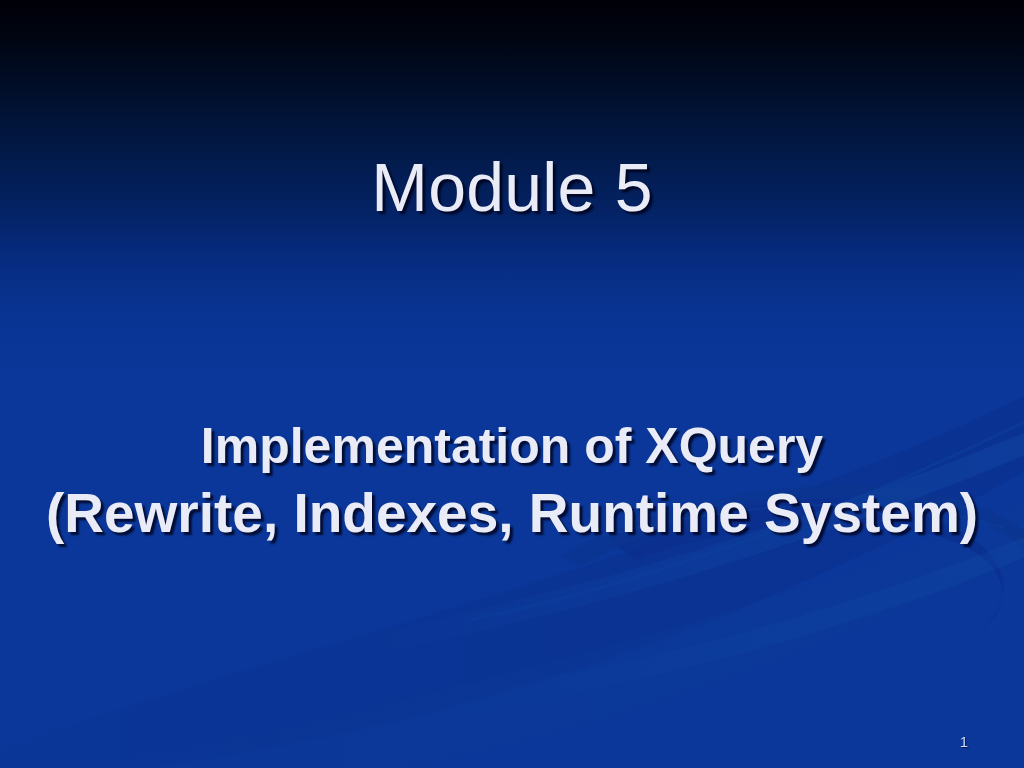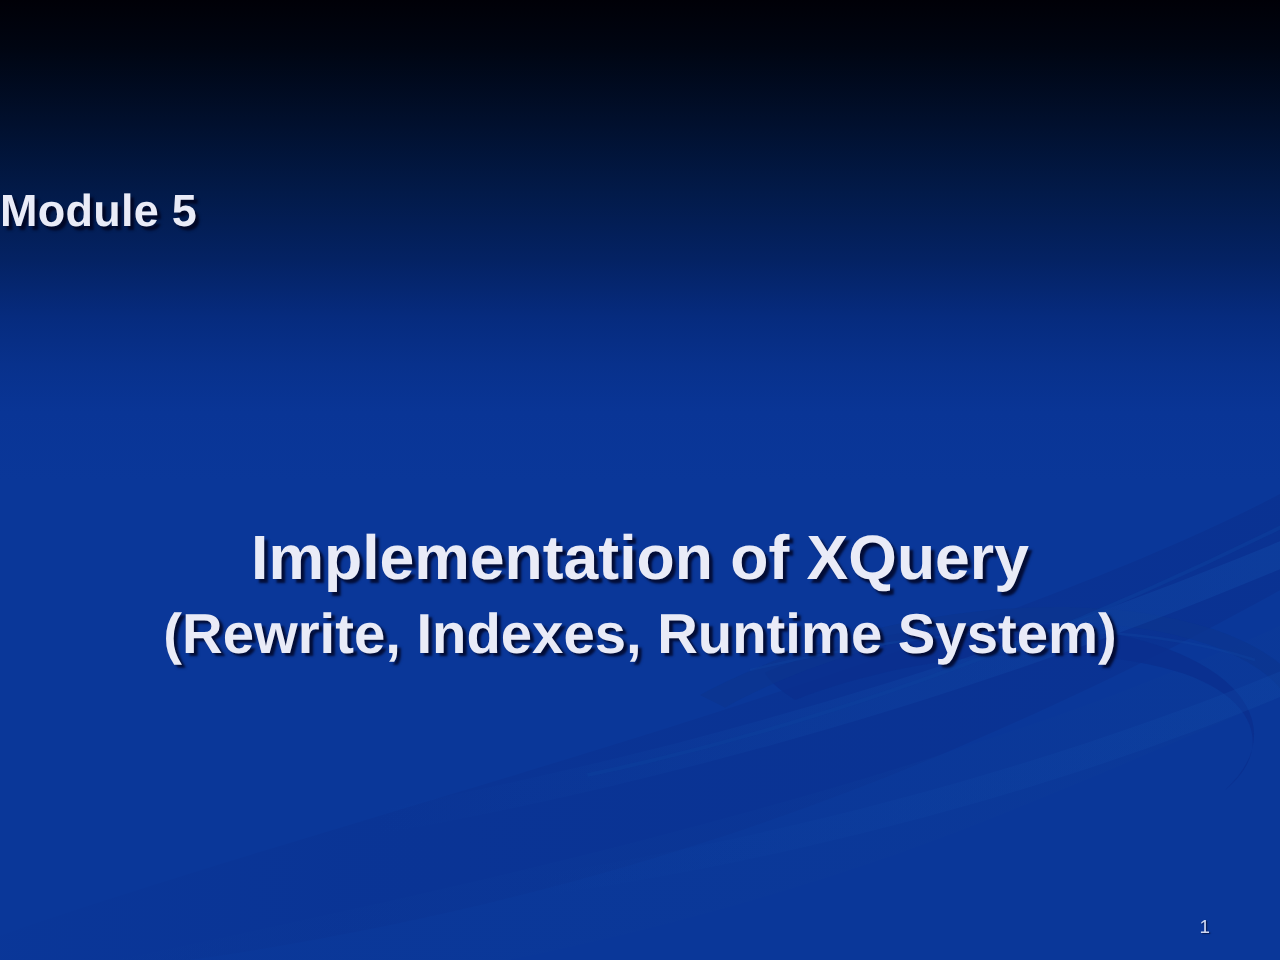--- a/index.html
+++ b/index.html
@@ -42,22 +42,23 @@
     width: 1024px;
     height: 768px;
   }
 
   
   .module-title {
     position: absolute;
     left: 0;
     right: 0;
     top: 148px;
-    font-size: 36px;
-    font-weight: bold;
+    text-align: center;
+    font-size: 68px;
+    font-weight: normal;
     color: #e9ebf7;
     letter-spacing: 0.2px;
     text-shadow: 3px 3px 2px rgba(0, 0, 26, 0.78);
     white-space: nowrap;
   }
 
   .main-title-block {
     position: absolute;
     left: 0;
     right: 0;
@@ -69,21 +70,21 @@
     font-size: 50px;
     font-weight: bold;
     color: #e9ebf7;
     line-height: 1.18;
     text-shadow: 3px 3px 2px rgba(0, 0, 26, 0.78);
     white-space: nowrap;
     margin-top: 45px;
   }
 
   .main-subtitle {
-    font-size: 45px;
+    font-size: 55px;
     font-weight: bold;
     color: #e9ebf7;
     line-height: 1.2;
     margin-top: 4px;
     text-shadow: 3px 3px 2px rgba(0, 0, 26, 0.78);
     white-space: nowrap;
   }
 
   .slide-number {
     position: absolute;

